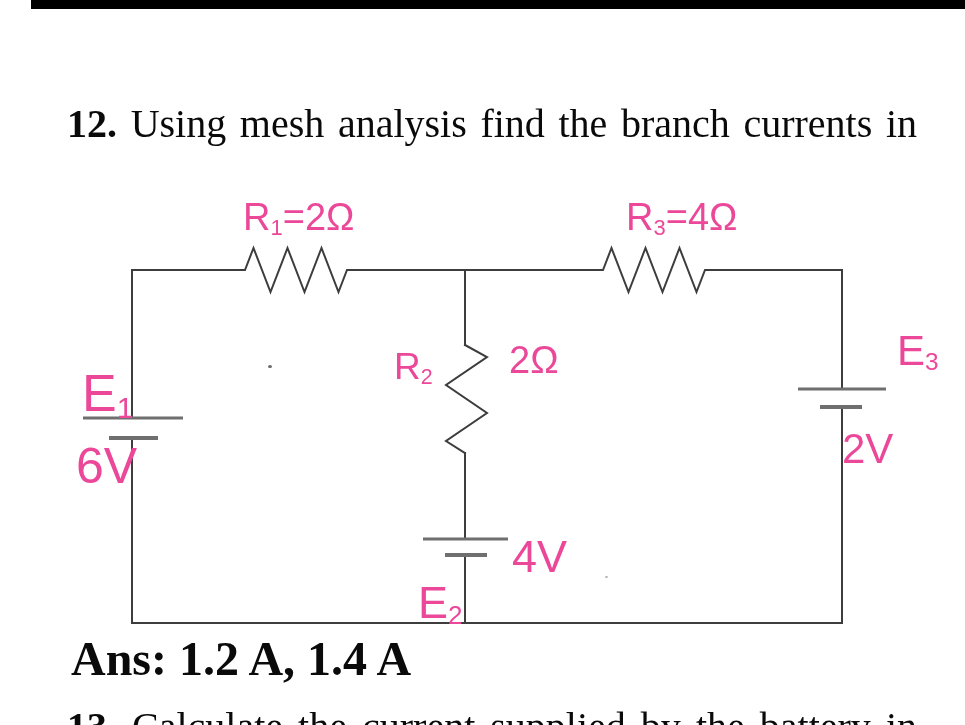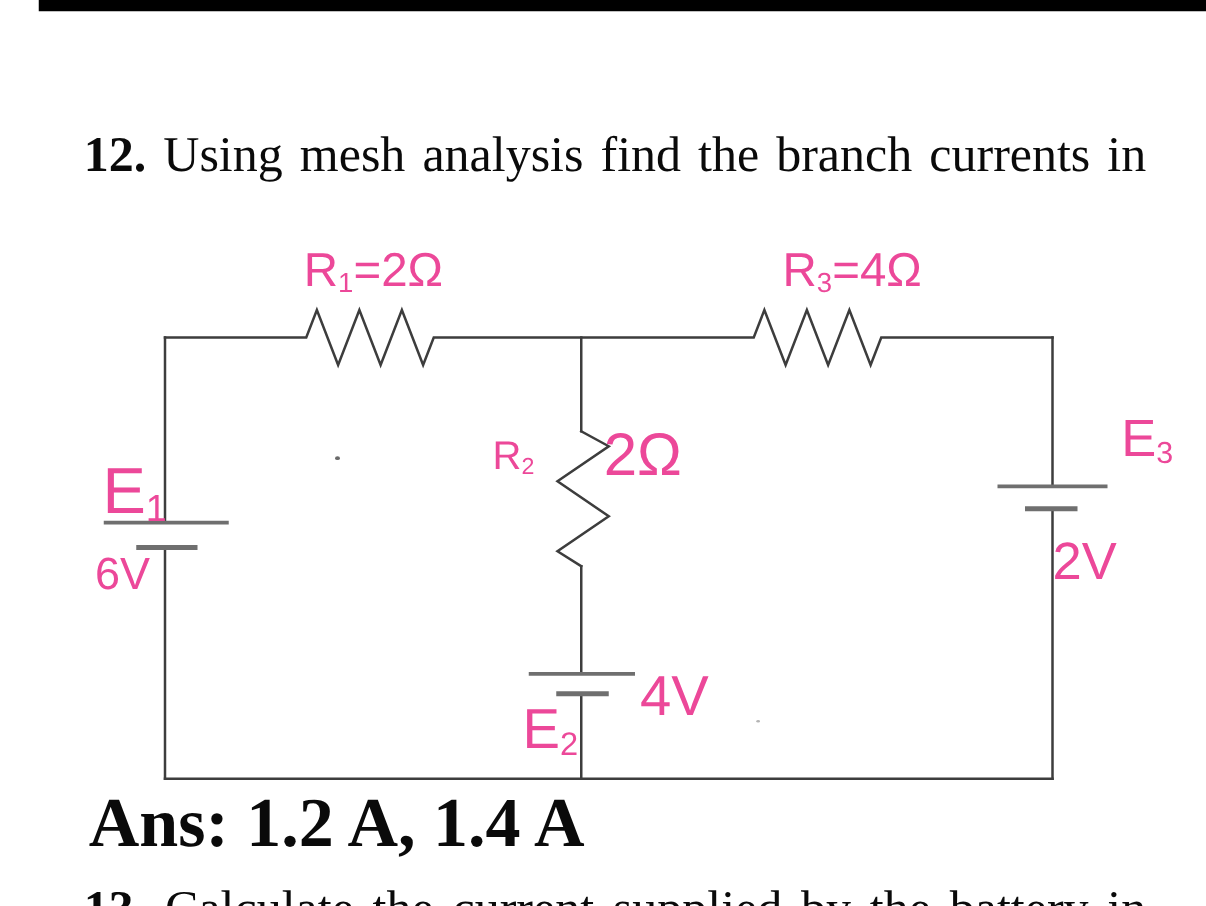--- a/index.html
+++ b/index.html
@@ -5,21 +5,21 @@
   html,body{margin:0;padding:0;}
   body{
     width:965px;height:725px;overflow:hidden;position:relative;
     background:#ffffff;font-family:"Liberation Serif", serif;color:#000;
   }
   .abs{position:absolute;}
   .topbar{left:31px;top:0;width:934px;height:9px;background:#000;}
   .heading{left:67px;top:100px;width:850px;font-size:40px;line-height:48px;color:#0a0a0a;}
   .jline{text-align:justify;text-align-last:justify;white-space:normal;}
   .bold{font-weight:700;}
-  .ansline{left:71px;top:635px;font-size:56px;line-height:48px;font-weight:700;color:#0a0a0a;white-space:nowrap;}
+  .ansline{left:71px;top:635px;font-size:48px;line-height:48px;font-weight:700;color:#0a0a0a;white-space:nowrap;}
   .nextline{left:67px;top:703px;width:850px;font-size:40px;line-height:48px;color:#0a0a0a;}
   .clabel{position:absolute;font-family:Liberation Sans, sans-serif;color:#ec4899;line-height:1;white-space:nowrap;}
   .clabel sub{font-size:0.58em;vertical-align:-0.22em;line-height:0;}
   svg.circuit{position:absolute;left:0;top:0;width:965px;height:725px;}
   .wire{fill:none;stroke:#3d3d3d;stroke-width:2;stroke-linejoin:miter;stroke-linecap:square;}
   .plate-long{stroke:#6f6f6f;stroke-width:3;stroke-linecap:butt;}
   .plate-short{stroke:#6f6f6f;stroke-width:4;stroke-linecap:butt;}
   .speck{position:absolute;background:#6a6a6a;border-radius:50%;}
 </style>
 </head>
@@ -50,25 +50,25 @@
   <line class="wire" x1="465" y1="453" x2="465" y2="539"></line>
   <line class="wire" x1="465" y1="555" x2="465" y2="623"></line>
   <line class="plate-long" x1="423" y1="539" x2="508" y2="539"></line>
   <line class="plate-short" x1="445" y1="555" x2="487" y2="555"></line>
 
   <line class="wire" x1="132" y1="623" x2="842" y2="623"></line>
 </svg>
 
 <div class="clabel" style="left:243px;top:198px;font-size:38px;"><span>R</span><sub>1</sub><span>=2Ω</span></div>
 <div class="clabel" style="left:603px;top:198px;font-size:38px;margin-left:23px;"><span>R</span><sub>3</sub><span>=4Ω</span></div>
-<div class="clabel" style="left:394px;top:348px;font-size:32px;text-align:right;"><span>R</span><sub>2</sub></div>
-<div class="clabel" style="left:483px;top:341px;font-size:48px;">2Ω</div>
+<div class="clabel" style="left:394px;top:348px;font-size:37px;text-align:right;"><span>R</span><sub>2</sub></div>
+<div class="clabel" style="left:509px;top:341px;font-size:38px;">2Ω</div>
 <div class="clabel" style="left:82px;top:367px;font-size:52px;"><span>E</span><sub>1</sub></div>
-<div class="clabel" style="left:76px;top:441px;font-size:36px;text-align:center;">6V</div>
-<div class="clabel" style="left:418px;top:560px;font-size:45px;"><span>E</span><sub>2</sub></div>
+<div class="clabel" style="left:76px;top:441px;font-size:50px;text-align:center;">6V</div>
+<div class="clabel" style="left:418px;top:580px;font-size:45px;"><span>E</span><sub>2</sub></div>
 <div class="clabel" style="left:512px;top:534px;font-size:45px;">4V</div>
 <div class="clabel" style="left:858px;top:330px;font-size:42px;margin-left:39px;"><span>E</span><sub>3</sub></div>
 <div class="clabel" style="left:842px;top:428px;font-size:42px;">2V</div>
 
 <div class="speck" style="left:268px;top:365px;width:4px;height:3px;"></div>
 <div class="speck" style="left:605px;top:576px;width:3px;height:2px;opacity:.5;"></div>
 
 <div class="abs ansline"><span>Ans:</span> <span>1.2 A, 1.4 A</span></div>
 
 <div class="abs nextline jline"><span class="bold">13.</span> <span>Calculate the current supplied by the battery in</span></div>

